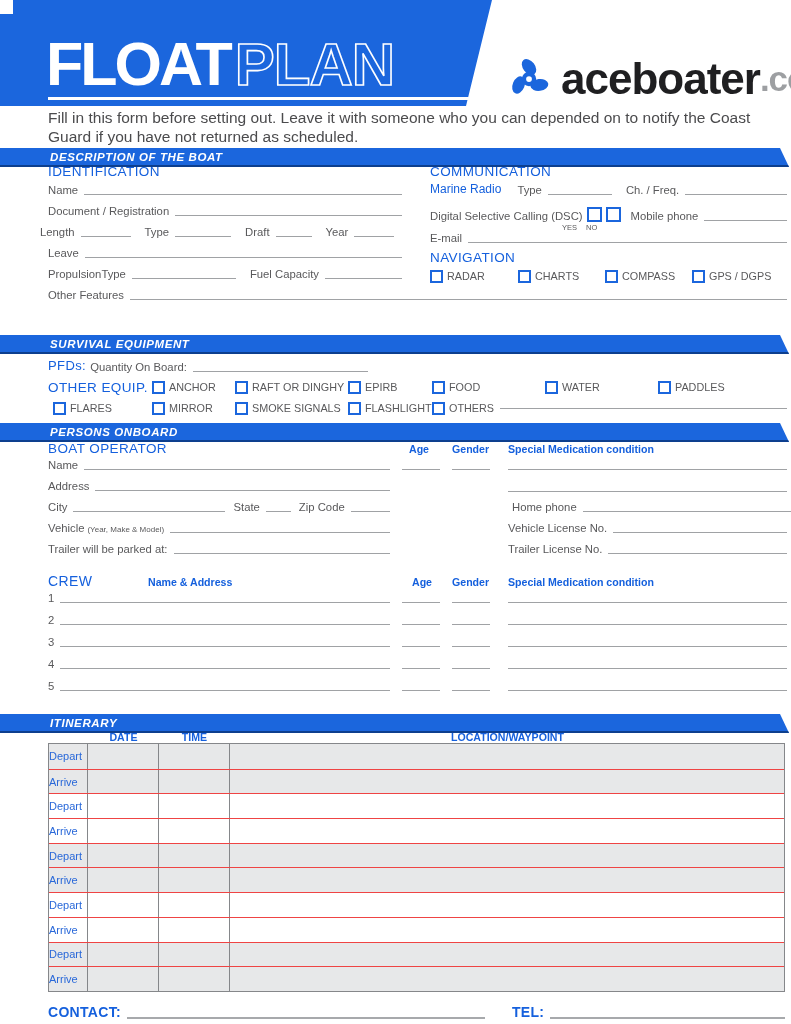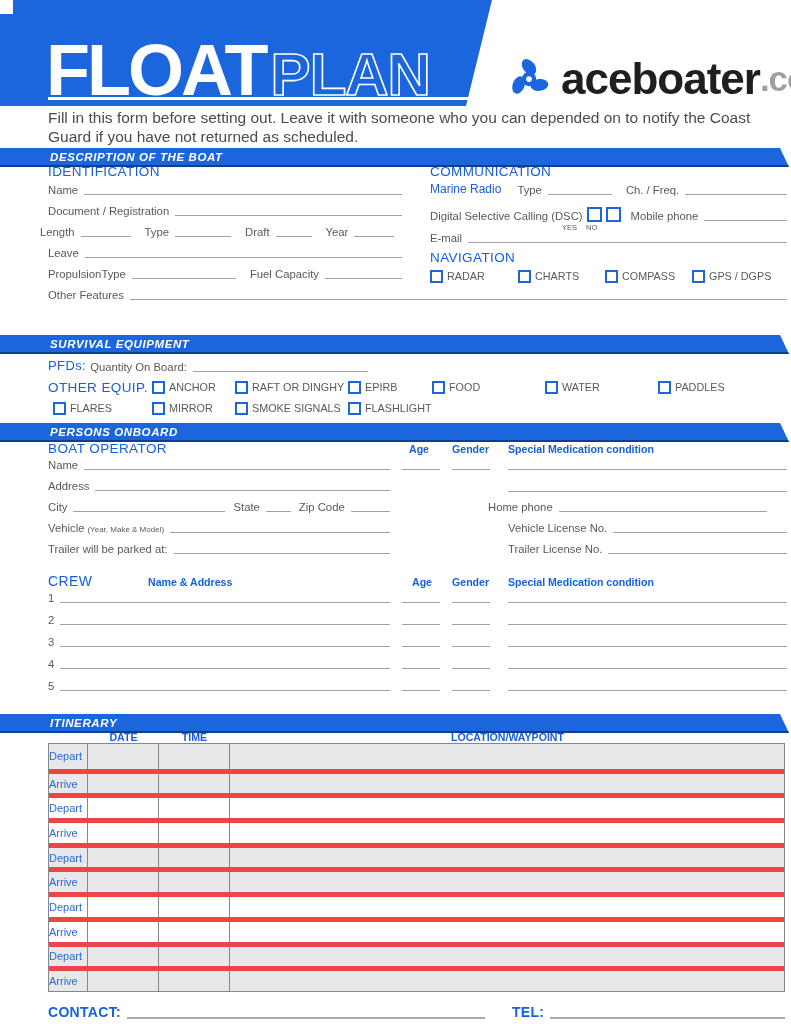--- a/index.html
+++ b/index.html
@@ -4,21 +4,21 @@
 <style>
   * { margin:0; padding:0; box-sizing:border-box; }
   html,body { background:#ffffff; }
   body { width:791px; font-family:"Liberation Sans", sans-serif; }
   .page { position:relative; width:791px; height:1024px; background:#fff; overflow:hidden; }
 
   
   .hdr-bg { position:absolute; left:0; top:0; width:791px; height:106px; background:#1b66dd;
             clip-path:polygon(13px 0, 492px 0, 466px 106px, 0 106px, 0 14px, 13px 14px); }
   .logo { position:absolute; left:46px; top:34px; line-height:1; white-space:nowrap; }
-  .logo-bold  { font-size:72px; font-weight:bold; color:#ffffff; letter-spacing:-3px; }
+  .logo-bold  { font-size:61px; font-weight:bold; color:#ffffff; letter-spacing:-3px; }
   .logo-light { font-size:60px; font-weight:bold; color:#1b66dd; -webkit-text-stroke:1.6px #ffffff; letter-spacing:-1px; margin-left:5px; }
   .logo-underline { position:absolute; left:48px; top:97px; width:424px; height:3px; background:#ffffff; }
   .brand { position:absolute; left:506px; top:54px; display:flex; align-items:center; }
   .prop { width:46px; height:46px; margin-right:9px; }
   .brand-name { font-size:44px; font-weight:bold; color:#1f1f21; letter-spacing:-1px; }
   .brand-tld  { font-size:35px; font-weight:bold; color:#9d9fa2; letter-spacing:-1px; }
   .intro { position:absolute; left:48px; top:108px; width:712px; font-size:15.5px; color:#4b4b4d; line-height:1.25; }
 
   
   .bar { position:absolute; left:0; width:789px; height:19px; }
@@ -44,21 +44,21 @@
   .cbitem { position:absolute; display:flex; align-items:center; height:16px; }
   .cbitem .lbl { margin-left:4px; font-size:10.8px; }
   .yesno { position:absolute; display:flex; gap:9px; font-size:7.5px; color:#59595b; }
 
   .colhead { position:absolute; font-size:10.6px; font-weight:bold; color:#1560dd; white-space:nowrap; }
 
   
   .ihead { position:absolute; top:731px; font-size:10.6px; font-weight:bold; color:#1560dd; text-align:center; }
   .itable { position:absolute; left:48px; top:743px; width:737px; border:1px solid #85878a; }
   .irow { display:grid; grid-template-columns:39px 71px 71px 1fr; height:24.7px; }
-  .irow + .irow { border-top:5px solid #ef4444; }
+  .irow + .irow { border-top:1px solid #ef4444; }
   .irow.shaded { background:#e7e8e9; }
   .icell { border-right:1px solid #85878a; }
   .icell:last-child { border-right:none; }
   .ilabel { display:flex; align-items:center; font-size:11px; color:#2968d9; }
 
   
   .ftr-lbl { font-size:14px; font-weight:bold; color:#1560dd; letter-spacing:0.3px; white-space:nowrap; }
   .ftr-ln { flex:1 1 auto; border-bottom:2px solid #a7a9ac; margin-left:6px; margin-bottom:1px; height:2px; }
 </style>
 </head>
@@ -222,20 +222,25 @@
     <span class="lbl">MIRROR</span>
   </div>
   <div class="cbitem" style="left:235px;top:400px">
     <i class="cb"></i>
     <span class="lbl">SMOKE SIGNALS</span>
   </div>
   <div class="cbitem" style="left:348px;top:400px">
     <i class="cb"></i>
     <span class="lbl">FLASHLIGHT</span>
   </div>
+  <div class="cbitem" style="left:432px;top:400px;width:355px">
+    <i class="cb"></i>
+    <span class="lbl">OTHERS</span>
+    <i class="ln" style="margin-bottom:0"></i>
+  </div>
 
   <div class="bar" style="top:423px">
     <div class="bar-fill"></div>
     <span class="bar-title">PERSONS ONBOARD</span>
   </div>
 
   <span class="sect-title" style="left:48px;top:441px">BOAT OPERATOR</span>
   <span class="colhead" style="left:409px;top:443px">Age</span>
   <span class="colhead" style="left:452px;top:443px">Gender</span>
   <span class="colhead" style="left:508px;top:443px">Special Medication condition</span>
@@ -255,21 +260,21 @@
   <i class="sl" style="left:508px;top:490px;width:279px"></i>
 
   <div class="frow" style="left:48px;top:498px;width:342px">
     <span class="lbl">City</span>
     <i class="lnw" style="width:152px"></i>
     <span class="lbl" style="margin-left:8px">State</span>
     <i class="lnw" style="width:25px"></i>
     <span class="lbl" style="margin-left:8px">Zip Code</span>
     <i class="ln"></i>
   </div>
-  <div class="frow" style="left:488px;top:498px;width:279px">
+  <div class="frow" style="left:512px;top:498px;width:279px">
     <span class="lbl">Home phone</span>
     <i class="ln"></i>
   </div>
 
   <div class="frow" style="left:48px;top:519px;width:342px">
     <span class="lbl">Vehicle</span>
     <span class="lbl-sm">(Year, Make &amp; Model)</span>
     <i class="ln"></i>
   </div>
   <div class="frow" style="left:508px;top:519px;width:279px">

